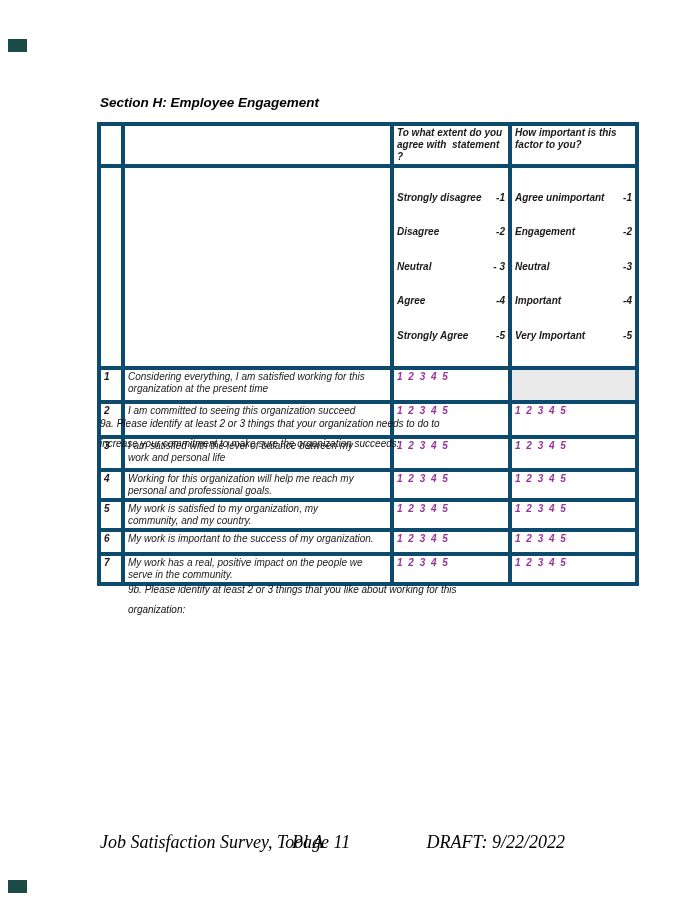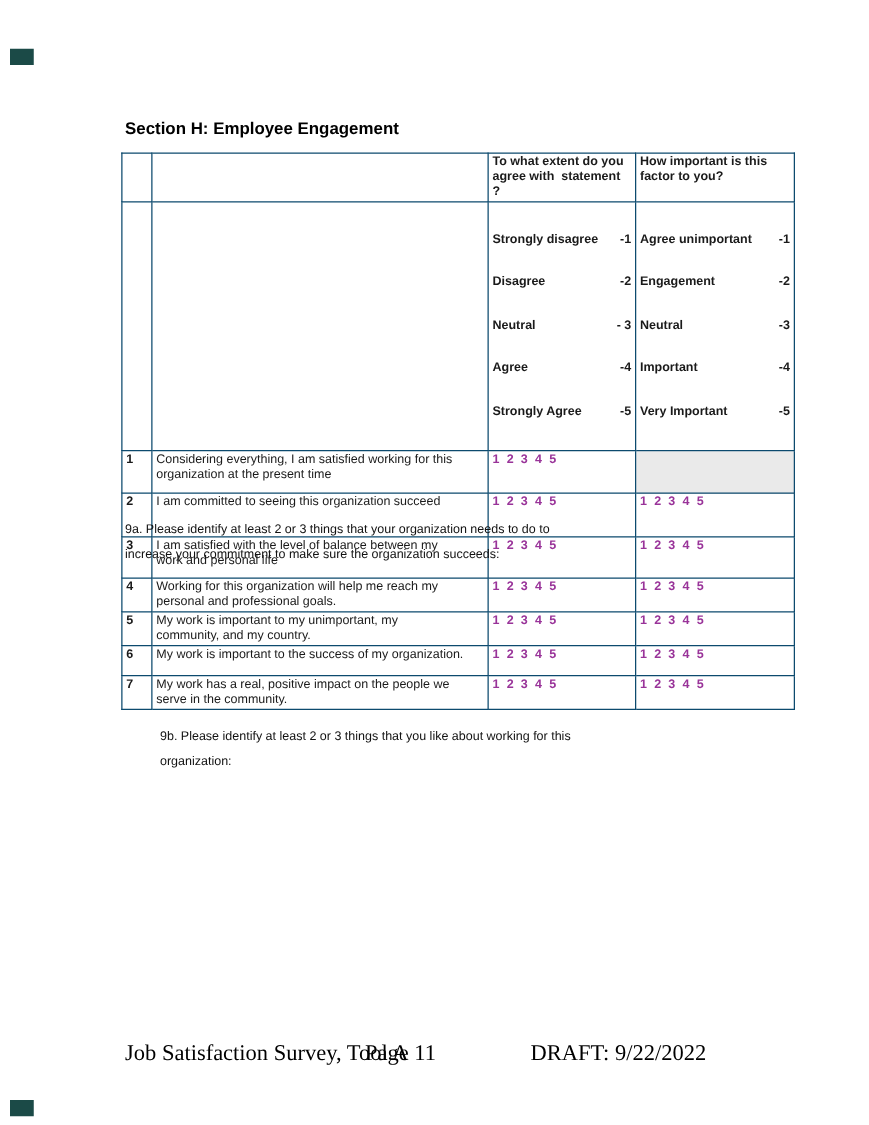--- a/index.html
+++ b/index.html
@@ -1,30 +1,30 @@
 <!DOCTYPE html>
 <html><head>
 <meta charset="utf-8">
 <style>
   * { margin:0; padding:0; box-sizing:border-box; }
   html,body { background:#ffffff; }
   .page {
     position:relative; width:695px; height:900px; background:#ffffff;
-    font-family:"Liberation Sans", sans-serif; color:#1a1a1a; overflow:hidden;
+    font-family:"Liberation Sans", sans-serif; color:#1a1a1a; overflow:hidden;font-style:italic;
   }
   .corner-mark { position:absolute; left:8px; width:19px; height:13px; }
   .corner-mark.top { top:39px; }
   .corner-mark.bottom { top:880px; }
   .title { position:absolute; left:100px; top:95px; font-size:13.5px; font-weight:bold; color:#000; }
   table.survey {
     position:absolute; left:97px; top:122px; width:538px;
     border-collapse:collapse; table-layout:fixed;
   }
   table.survey td {
-    border:1px solid #0c4a6e; vertical-align:top;
+    border:4px solid #0c4a6e; vertical-align:top;
     font-size:10px; line-height:12px; padding:1px 3px;
   }
   .w-num{width:24px} .w-st{width:269px} .w-ag{width:118px} .w-im{width:127px}
   tr.hr1{height:22px} tr.hr2{height:53px}
   tr.r1{height:34px} tr.r2{height:35px} tr.r3{height:33px} tr.r4{height:26px}
   tr.r5{height:24px} tr.r6{height:24px} tr.r7{height:25px}
   td.hdr { font-weight:bold; line-height:10.5px; white-space:pre-wrap; padding:1px 2px 1px 4px; }
   td.scale { padding:2px 10px 1px 4px; }
   .sl { display:flex; justify-content:space-between; font-weight:bold; font-size:10px; line-height:10.4px; }
   td.stmt { white-space:pre-wrap; padding:2px 2px 1px 4px; font-size:10px; line-height:12px; }
@@ -108,21 +108,21 @@
     </tr>
     <tr class="r4">
       <td class="rnum">4</td>
       <td class="stmt">Working for this organization will help me reach my
 personal and professional goals.</td>
       <td class="nums pt-top magenta" style="color: rgb(153, 51, 153);">1 2 3 4 5</td>
       <td class="nums pt-top magenta" style="color: rgb(153, 51, 153);">1 2 3 4 5</td>
     </tr>
     <tr class="r5">
       <td class="rnum">5</td>
-      <td class="stmt">My work is important to my unimportant, my
+      <td class="stmt">My work is satisfied to my organization, my
 community, and my country.</td>
       <td class="nums pt-top magenta" style="color: rgb(153, 51, 153);">1 2 3 4 5</td>
       <td class="nums pt-top magenta" style="color: rgb(153, 51, 153);">1 2 3 4 5</td>
     </tr>
     <tr class="r6">
       <td class="rnum">6</td>
       <td class="stmt">My work is important to the success of my organization.</td>
       <td class="nums pt-top magenta" style="color: rgb(153, 51, 153);">1 2 3 4 5</td>
       <td class="nums pt-top magenta" style="color: rgb(153, 51, 153);">1 2 3 4 5</td>
     </tr>

